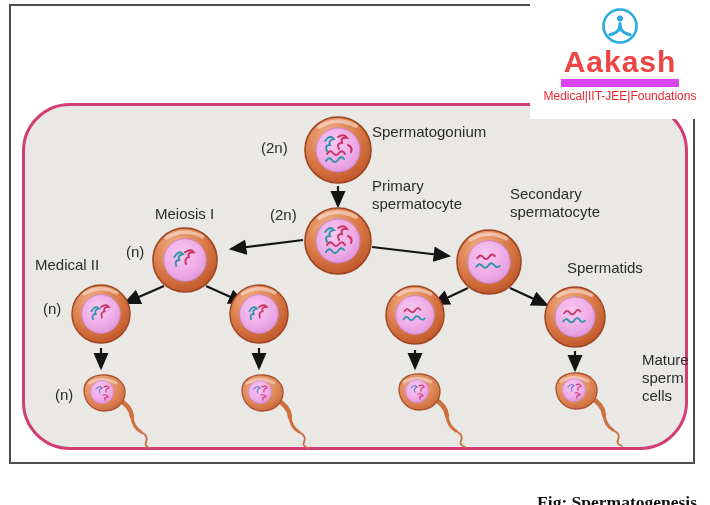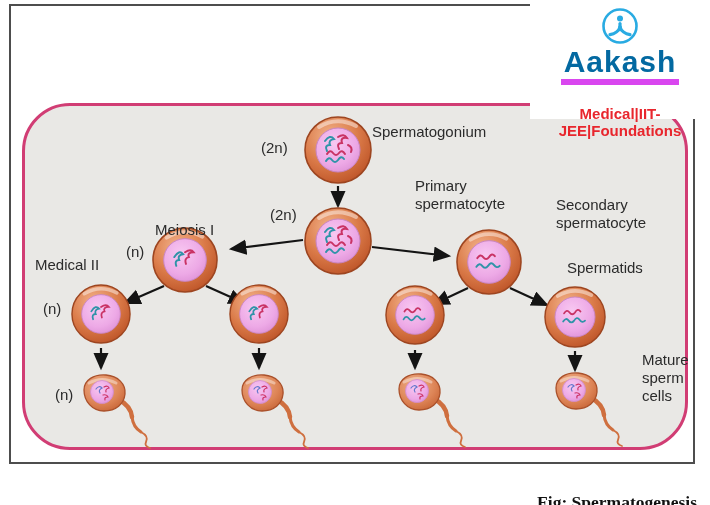--- a/index.html
+++ b/index.html
@@ -16,42 +16,42 @@
     background:#e9e8e5;border:3px solid #d13d74;border-radius:48px;
     box-sizing:border-box;
   }
   .canvas{position:absolute;left:0;top:0;}
   .label{
     position:absolute;color:#2b2b2b;font-size:15px;line-height:18px;
     white-space:pre-line;
   }
   .l-ploidy-sg{left:261px;top:139px;}
   .l-spermatogonium{left:372px;top:123px;}
-  .l-primary{left:372px;top:177px;margin-left:43px;}
+  .l-primary{left:372px;top:177px;}
   .l-ploidy-ps{left:270px;top:206px;}
-  .l-meiosis1{left:155px;top:221px;}
+  .l-meiosis1{left:155px;top:205px;}
   .l-ploidy-ss{left:126px;top:243px;}
-  .l-secondary{left:510px;top:196px;margin-left:46px;}
+  .l-secondary{left:510px;top:185px;}
   .l-meiosis2{left:35px;top:256px;}
   .l-spermatids{left:567px;top:259px;}
   .l-ploidy-st{left:43px;top:300px;}
   .l-ploidy-sp{left:55px;top:386px;}
   .l-mature{left:606px;top:351px;margin-left:36px;}
   .logo-box{
     position:absolute;left:530px;top:0;width:180px;height:119px;
     background:#ffffff;text-align:center;
   }
   .logo-icon{display:block;margin:5px auto 0;}
   .logo-name{
-    display:inline-block;font-size:30px;font-weight:bold;color:#0369a1;
+    display:inline-block;font-size:30px;font-weight:bold;color:#ef4444;
     line-height:30px;letter-spacing:1px;
-    border-bottom:6px solid #d946ef;padding:0 3px 2px;
+    border-bottom:8px solid #d946ef;padding:0 3px 2px;
   }
   .logo-tagline{
-    font-size:15px;font-weight:bold;color:#e8262d;margin-top:20px;
+    font-size:12px;font-weight:normal;color:#e8262d;margin-top:2px;
     letter-spacing:0px;
   }
   .caption{
     position:absolute;left:9px;top:492px;width:688px;text-align:right;
     font-family:"Liberation Serif",serif;font-size:17.5px;color:#111111;font-weight:bold;
   }
 </style>
 </head>
 <body>
 

